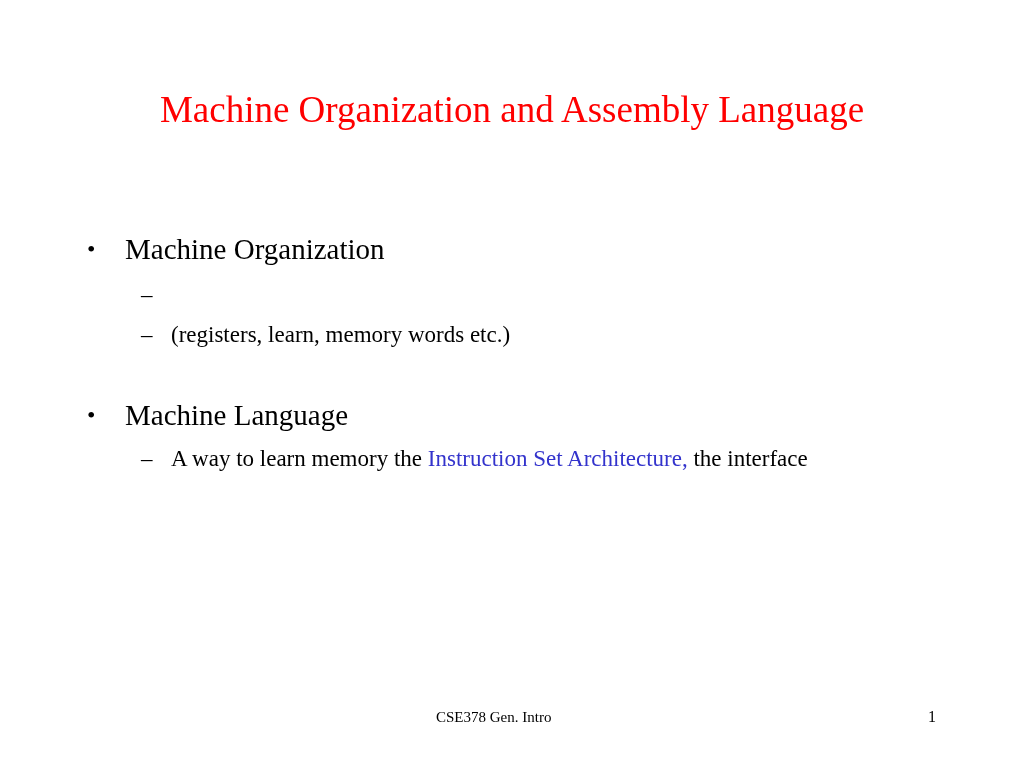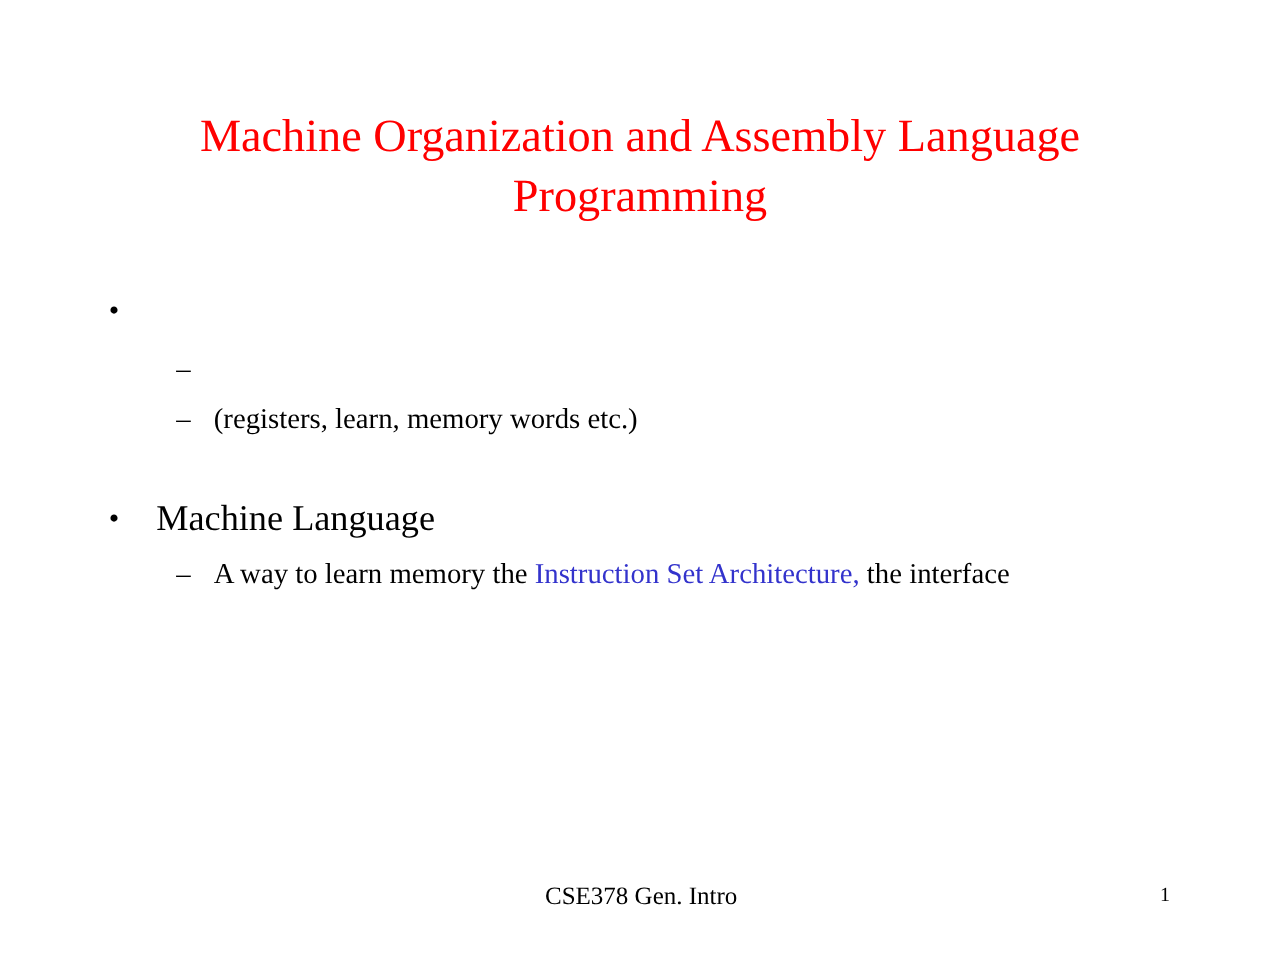--- a/index.html
+++ b/index.html
@@ -54,43 +54,43 @@
       top: 0;
     }
     .link {
       color: #3333cc;
       margin-top: 21px;
     }
     .footer-center {
       position: absolute;
       left: 436px;
       top: 707px;
-      font-size: 20px;
+      font-size: 15px;
       line-height: 20px;
     }
     .footer-page {
       position: absolute;
       left: 928px;
       top: 707px;
       font-size: 16px;
       line-height: 20px;
     }
   </style>
 </head>
 <body>
 
 <div class="slide">
 
   <div class="title">
     <div>Machine Organization and Assembly Language</div>
-    <div>Programming</div>
   </div>
 
   <div class="bullet" style="left:125px; top:231px;">
     <span class="mark">•</span>
+    <span>Machine Organization</span>
   </div>
 
   <div class="sub" style="left:171px; top:278px;">
     <span class="mark">–</span>
   </div>
 
   <div class="sub" style="left:171px; top:318px;">
     <span class="mark">–</span>
     <div>(registers, learn, memory words etc.)</div>
   </div>

